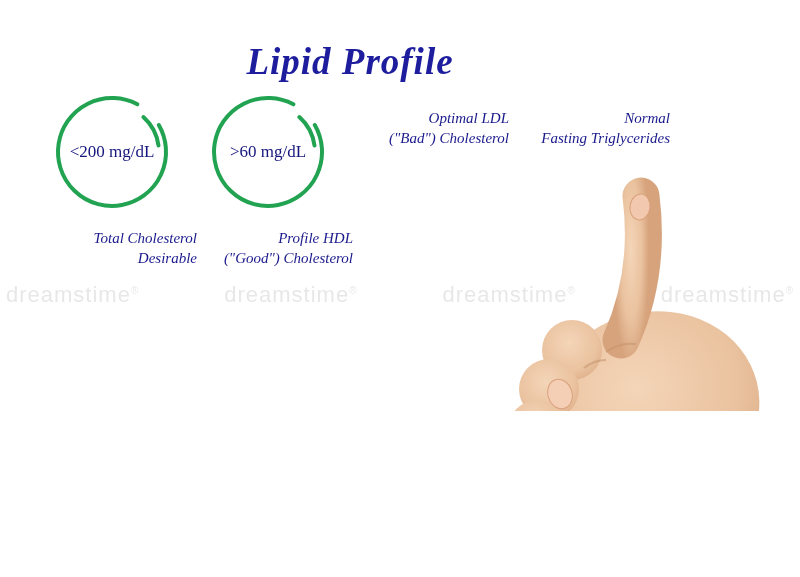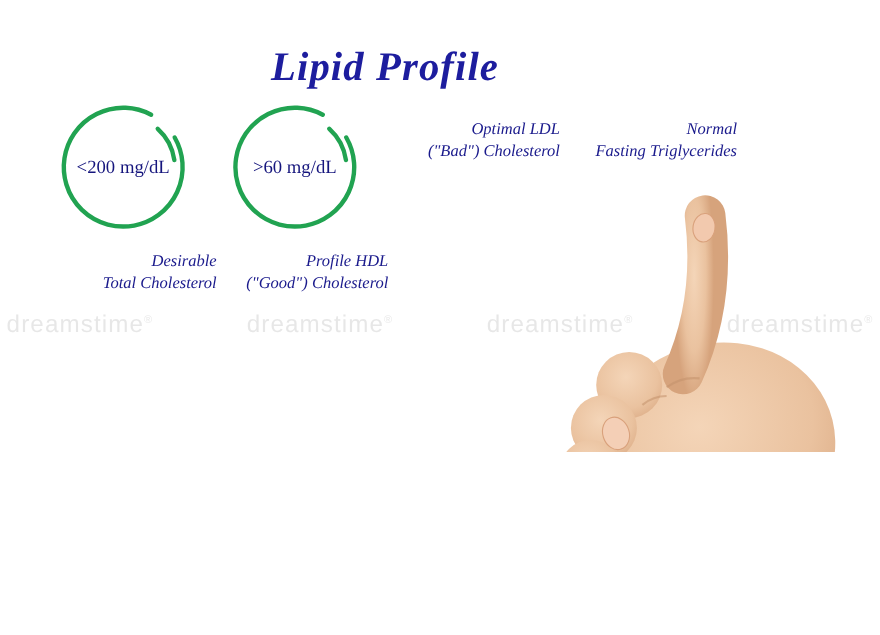--- a/index.html
+++ b/index.html
@@ -48,22 +48,22 @@
   <div class="page-title">Lipid Profile</div>
 
   <div class="metric metric-1">
     <div class="circle-wrap">
       <svg class="ring" width="120" height="120" viewBox="0 0 120 120">
         <path d="M 106.8 33 A 54 54 0 1 1 85.4 12.3 M 106.5 53.5 A 47 47 0 0 0 91.4 25.1"></path>
       </svg>
       <div class="circle-value">&lt;200 mg/dL</div>
     </div>
     <div class="metric-label">
+      <div>Total Cholesterol</div>
       <div>Desirable</div>
-      <div>Total Cholesterol</div>
     </div>
   </div>
 
   <div class="metric metric-2">
     <div class="circle-wrap">
       <svg class="ring" width="120" height="120" viewBox="0 0 120 120">
         <path d="M 106.8 33 A 54 54 0 1 1 85.4 12.3 M 106.5 53.5 A 47 47 0 0 0 91.4 25.1"></path>
       </svg>
       <div class="circle-value">&gt;60 mg/dL</div>
     </div>

